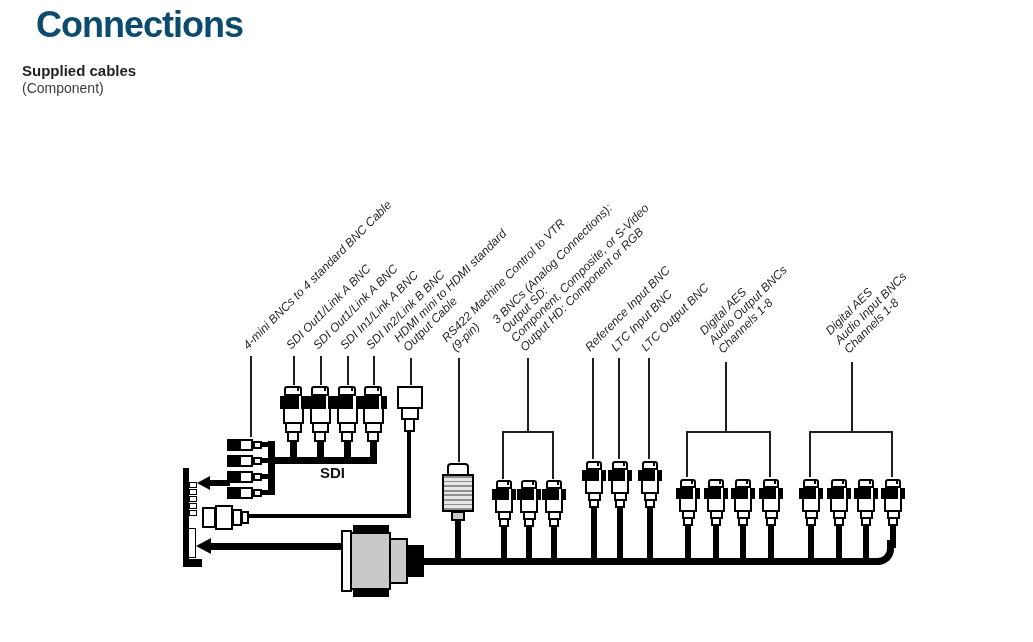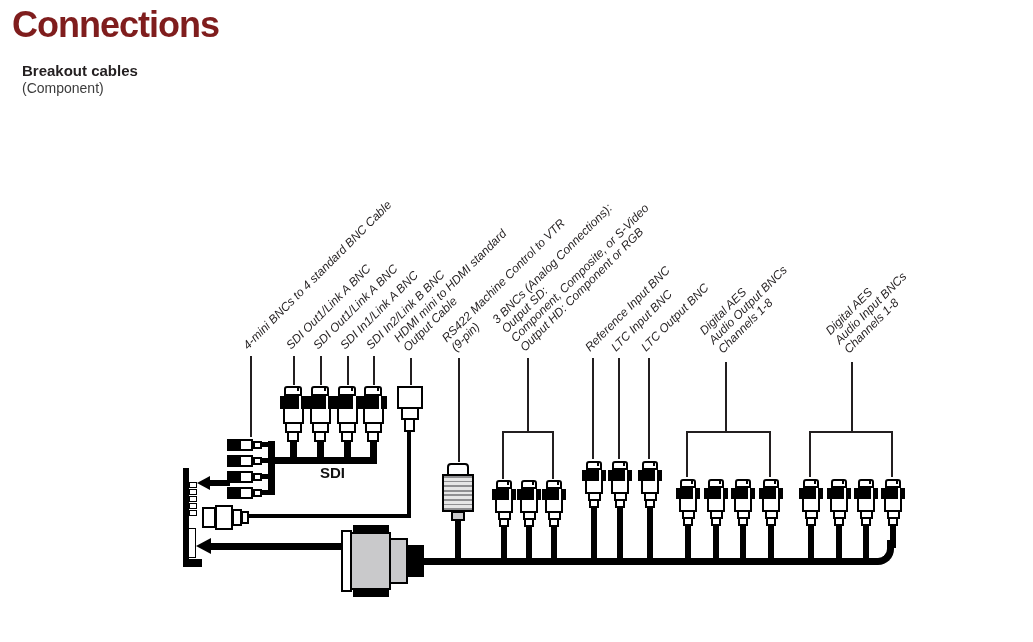--- a/index.html
+++ b/index.html
@@ -1,19 +1,19 @@
 <!DOCTYPE html>
 <html><head>
 <meta charset="utf-8">
 <style>
   html,body{margin:0;padding:0;background:#fff;}
   .page{position:relative;width:1033px;height:642px;background:#fff;overflow:hidden;
         font-family:"Liberation Sans",sans-serif;color:#231f20;}
-  .title{position:absolute;left:12px;top:4px;font-size:36px;font-weight:bold;
-         letter-spacing:-1px;color:#7f1d1d;}
+  .title{position:absolute;left:36px;top:4px;font-size:36px;font-weight:bold;
+         letter-spacing:-1px;color:#0c4a6e;}
   .subtitle{position:absolute;left:22px;top:62px;font-size:15px;font-weight:bold;color:#231f20;}
   .subnote{position:absolute;left:22px;top:80px;font-size:14px;color:#3c3c3c;}
 
   
   .lbl{position:absolute;width:0;height:0;}
   .rot{position:absolute;left:0;bottom:0;transform-origin:0 100%;transform:rotate(-45deg);
        font-style:italic;font-size:12px;line-height:13px;color:#231f20;}
   .ln{white-space:nowrap;}
 
   
@@ -50,21 +50,21 @@
   .ridge{position:absolute;left:442px;top:474px;width:32px;height:38px;box-sizing:border-box;
          border:2px solid #000;
          background:repeating-linear-gradient(180deg,#8f8f91 0 1.8px,#e6e6e6 1.8px 4.6px);}
 </style>
 </head>
 <body>
 
 <div class="page">
 
   <div class="title">Connections</div>
-  <div class="subtitle">Breakout cables</div>
+  <div class="subtitle">Supplied cables</div>
   <div class="subnote">(Component)</div>
 
   <div class="lbl" style="left:250px;top:352px">
       <div class="rot">
         <div class="ln">4-mini BNCs to 4 standard BNC Cable</div>
       </div>
     </div>
   <div class="lbl" style="left:293px;top:352px">
       <div class="rot">
         <div class="ln">SDI Out1/Link A BNC</div>

